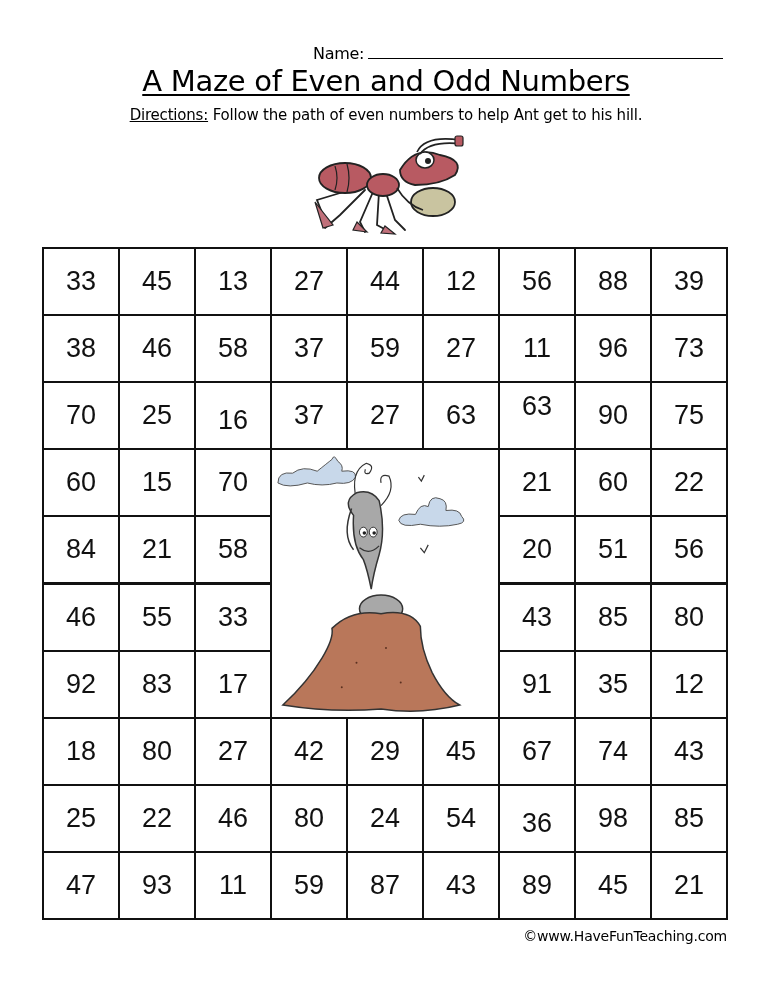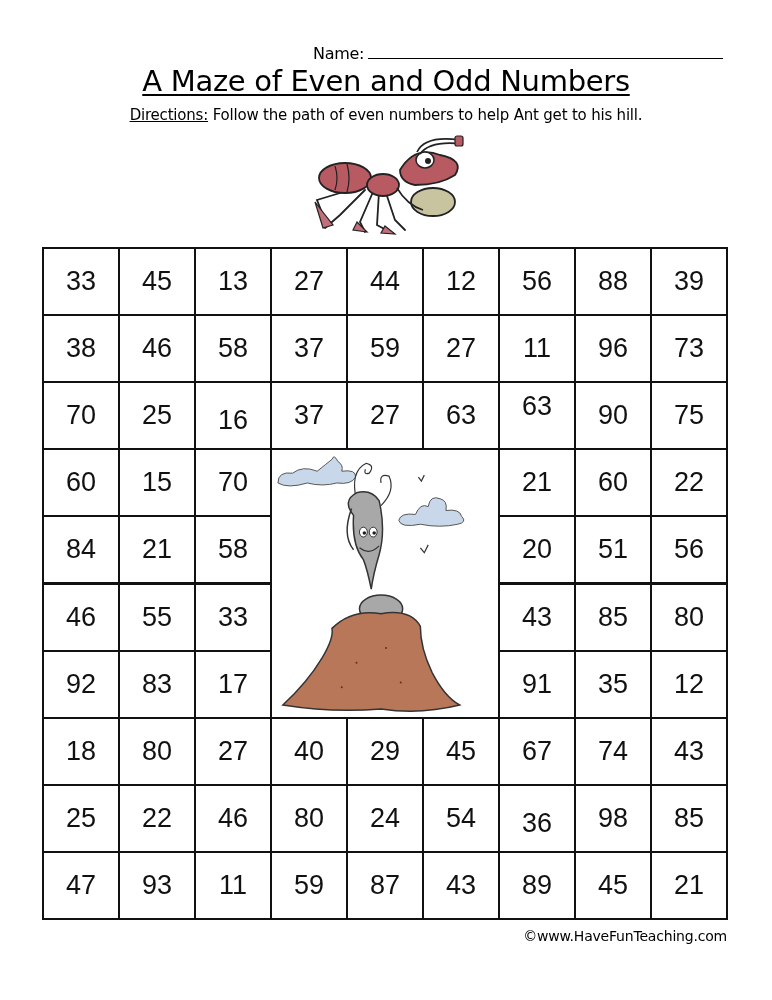--- a/index.html
+++ b/index.html
@@ -106,21 +106,21 @@
     <div class="cell" style="left: 608px; top: 335.5px; width: 76px; height: 67.1px;">80</div>
     <div class="cell" style="left: 0px; top: 402.6px; width: 76px; height: 67.1px;">92</div>
     <div class="cell" style="left: 76px; top: 402.6px; width: 76px; height: 67.1px;">83</div>
     <div class="cell" style="left: 152px; top: 402.6px; width: 76px; height: 67.1px;">17</div>
     <div class="cell" style="left: 456px; top: 402.6px; width: 76px; height: 67.1px;">91</div>
     <div class="cell" style="left: 532px; top: 402.6px; width: 76px; height: 67.1px;">35</div>
     <div class="cell" style="left: 608px; top: 402.6px; width: 76px; height: 67.1px;">12</div>
     <div class="cell" style="left: 0px; top: 469.7px; width: 76px; height: 67.1px;">18</div>
     <div class="cell" style="left: 76px; top: 469.7px; width: 76px; height: 67.1px;">80</div>
     <div class="cell" style="left: 152px; top: 469.7px; width: 76px; height: 67.1px;">27</div>
-    <div class="cell" style="left: 228px; top: 469.7px; width: 76px; height: 67.1px;">40</div>
+    <div class="cell" style="left: 228px; top: 469.7px; width: 76px; height: 67.1px;">42</div>
     <div class="cell" style="left: 304px; top: 469.7px; width: 76px; height: 67.1px;">29</div>
     <div class="cell" style="left: 380px; top: 469.7px; width: 76px; height: 67.1px;">45</div>
     <div class="cell" style="left: 456px; top: 469.7px; width: 76px; height: 67.1px;">67</div>
     <div class="cell" style="left: 532px; top: 469.7px; width: 76px; height: 67.1px;">74</div>
     <div class="cell" style="left: 608px; top: 469.7px; width: 76px; height: 67.1px;">43</div>
     <div class="cell" style="left: 0px; top: 536.8px; width: 76px; height: 67.1px;">25</div>
     <div class="cell" style="left: 76px; top: 536.8px; width: 76px; height: 67.1px;">22</div>
     <div class="cell" style="left: 152px; top: 536.8px; width: 76px; height: 67.1px;">46</div>
     <div class="cell" style="left: 228px; top: 536.8px; width: 76px; height: 67.1px;">80</div>
     <div class="cell" style="left: 304px; top: 536.8px; width: 76px; height: 67.1px;">24</div>

